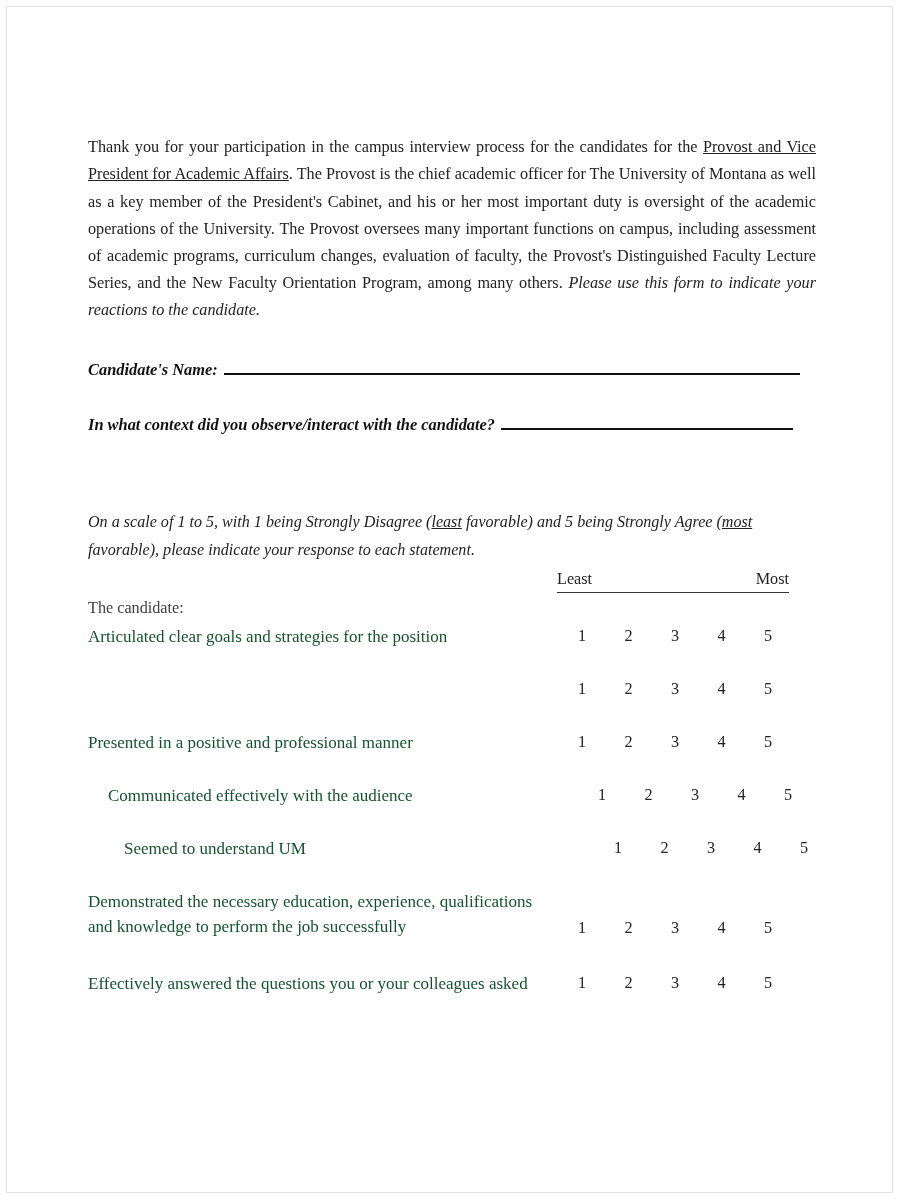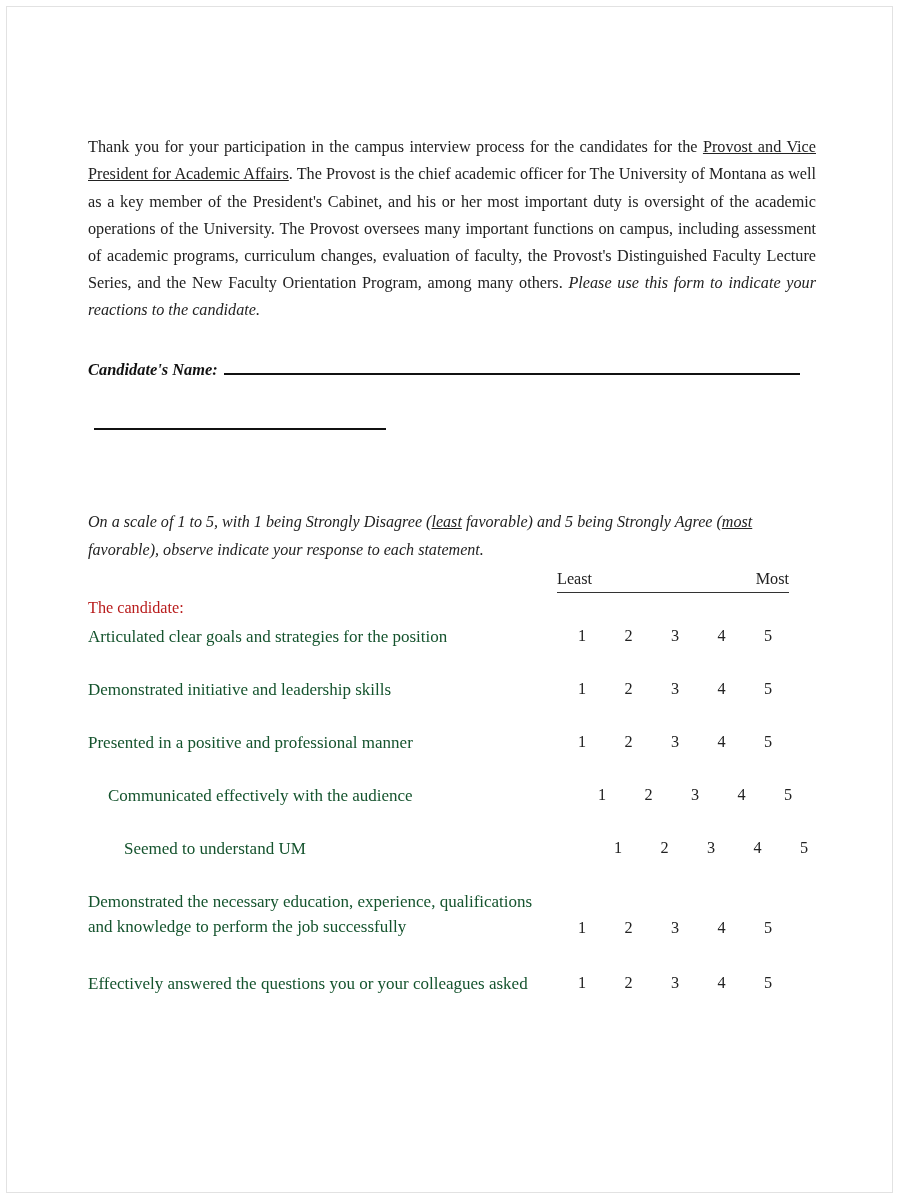--- a/index.html
+++ b/index.html
@@ -116,21 +116,21 @@
     left: 0;
     width: 730px;
   }
 
   .lead-in {
     position: absolute;
     top: 0;
     left: 0;
     font-size: 16.2px;
     line-height: 25px;
-    color: #b91c1c;
+    color: #404040;
     white-space: nowrap;
   }
 
   .row {
     position: absolute;
     left: 0;
     width: 730px;
     height: 26px;
   }
   .row .stmt {
@@ -165,43 +165,42 @@
 <div id="sheet">
 
   <div id="page-frame"></div>
 
   <div class="content">
 
     <p class="intro"><span>Thank you for your participation in the campus interview process for the candidates for the </span><span class="u">Provost and Vice President for Academic Affairs</span><span>. The Provost is the chief academic officer for The University of Montana as well as a key member of the President's Cabinet, and his or her most important duty is oversight of the academic operations of the University. The Provost oversees many important functions on campus, including assessment of academic programs, curriculum changes, evaluation of faculty, the Provost's Distinguished Faculty Lecture Series, and the New Faculty Orientation Program, among many others. </span><span class="it">Please use this form to indicate your reactions to the candidate.</span></p>
 
     <div class="field field-name"><span>Candidate's Name:</span><span class="rule"></span></div>
 
-    <div class="field field-context"><span class="rule"></span></div>
-
-    <p class="scale-note"><span>On a scale of 1 to 5, with 1 being Strongly Disagree (</span><span class="u">least</span><span> favorable) and 5 being Strongly Agree (</span><span class="u">most</span><span> favorable), observe indicate your response to each statement.</span></p>
+    <div class="field field-context"><span>In what context did you observe/interact with the candidate?</span><span class="rule"></span></div>
+
+    <p class="scale-note"><span>On a scale of 1 to 5, with 1 being Strongly Disagree (</span><span class="u">least</span><span> favorable) and 5 being Strongly Agree (</span><span class="u">most</span><span> favorable), please indicate your response to each statement.</span></p>
 
     <div class="rating-head">
       <span>Least</span>
       <span>Most</span>
     </div>
 
     <div class="rows" id="rows">
       <div class="lead-in">The candidate:</div>
     <div class="row" style="top: 28px;">
           <div class="stmt"><span>Articulated clear goals and strategies for the position</span></div>
           <div class="scale">
             <span>1</span>
             <span>2</span>
             <span>3</span>
             <span>4</span>
             <span>5</span>
           </div>
         </div>
         <div class="row" style="top: 81px;">
-          <div class="stmt"><span>Demonstrated initiative and leadership skills</span></div>
           <div class="scale">
             <span>1</span>
             <span>2</span>
             <span>3</span>
             <span>4</span>
             <span>5</span>
           </div>
         </div>
         <div class="row" style="top: 134px;">
           <div class="stmt"><span>Presented in a positive and professional manner</span></div>

